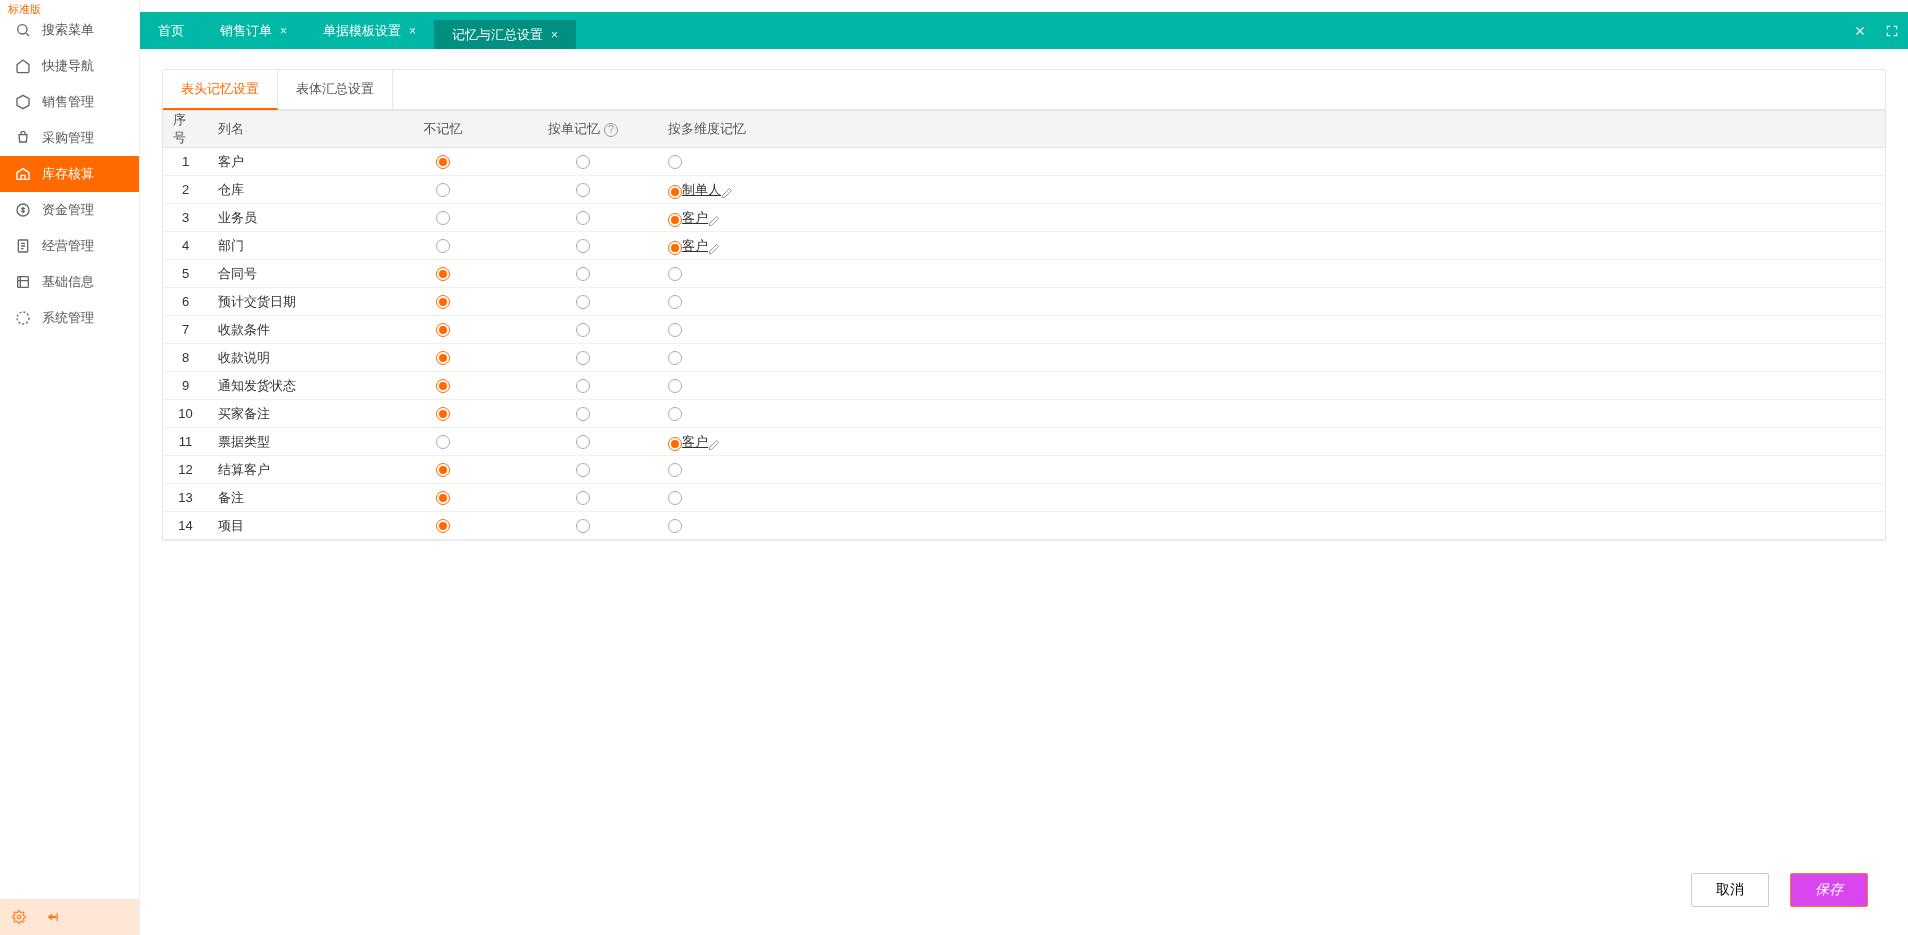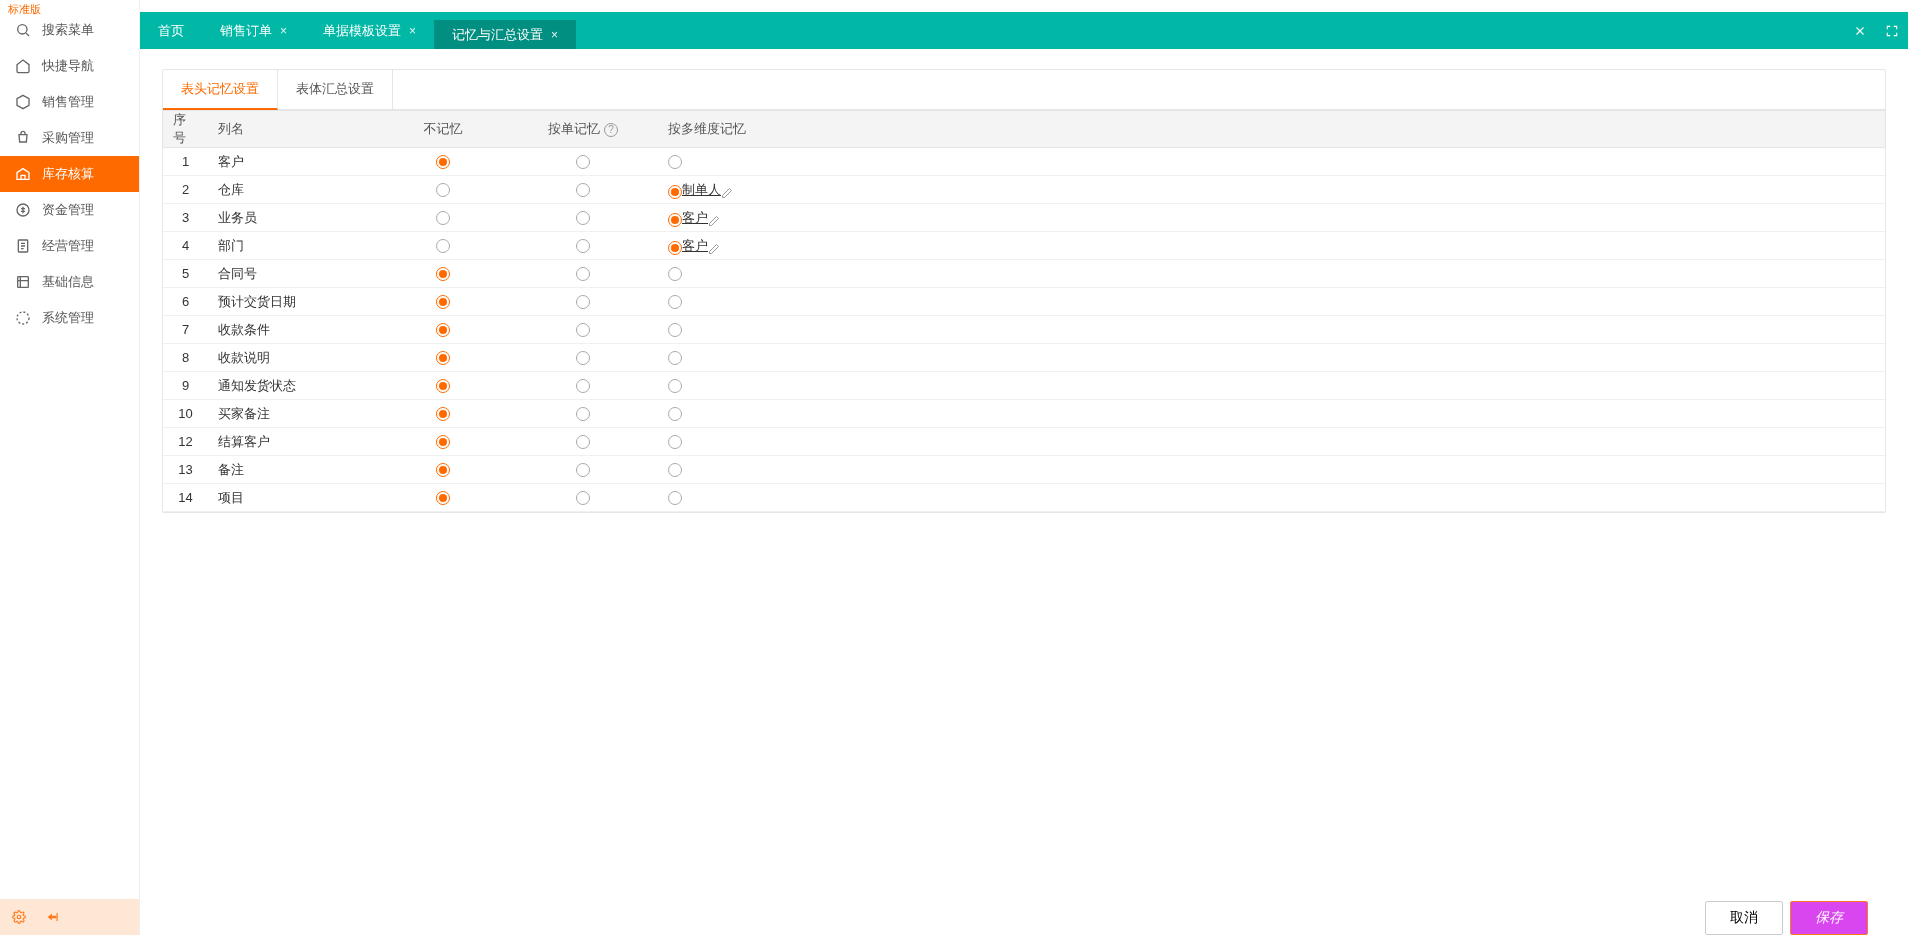--- a/index.html
+++ b/index.html
@@ -56,21 +56,21 @@
 .radio.checked { border-color:#ff6a00; }
 .radio.checked::after { content:""; position:absolute; inset:2px; border-radius:50%; background:#ff6a00; }
 
 .dim-cell { display:flex; align-items:flex-end; }
 .dim-link { text-decoration:underline; color:#333; cursor:pointer; }
 .dim-edit { color:#999; cursor:pointer; }
 
 .help { display:inline-block; width:14px; height:14px; border:1px solid #999; border-radius:50%; font-size:10px; line-height:12px; text-align:center; color:#999; margin-left:4px; }
 
 
-.footer { height:62px; border-top:0; display:flex; align-items:flex-end; justify-content:flex-end; gap:7px; padding:0 40px 0 0; background:#fff; }
+.footer { height:62px; border-top:0; display:flex; align-items:flex-start; justify-content:flex-end; gap:21px; padding:0 40px 0 0; background:#fff; }
 .btn { min-width:72px; height:34px; padding:0 24px; border:1px solid #ccc; background:#fff; cursor:pointer; font-size:14px; border-radius:2px; }
 .btn.primary { background:#d946ef; border-color:#ff7a1a; color:#fff;font-style:italic; }
 
 svg { display:block; }
 </style>
 </head>
 <body>
 
 <div class="app">
 
@@ -345,20 +345,37 @@
                 <td class="col-name">买家备注</td>
                 <td class="col-r1 center"><span class="radio checked"></span></td>
                 <td class="col-r2 center"><span class="radio"></span></td>
                 <td class="col-r3">
                   <div class="dim-cell">
                     <span class="radio"></span>
                   </div>
                 </td>
               </tr>
               <tr>
+                <td class="col-idx">11</td>
+                <td class="col-name">票据类型</td>
+                <td class="col-r1 center"><span class="radio"></span></td>
+                <td class="col-r2 center"><span class="radio"></span></td>
+                <td class="col-r3">
+                  <div class="dim-cell">
+                    <span class="radio checked"></span>
+                    <span class="dim-link">客户</span>
+                    <span class="dim-edit">
+                      <svg width="12" height="12" viewBox="0 0 24 24" fill="none" stroke="currentColor" stroke-width="2">
+                        <path d="M17 3l4 4L7 21H3v-4z"></path>
+                      </svg>
+                    </span>
+                  </div>
+                </td>
+              </tr>
+              <tr>
                 <td class="col-idx">12</td>
                 <td class="col-name">结算客户</td>
                 <td class="col-r1 center"><span class="radio checked"></span></td>
                 <td class="col-r2 center"><span class="radio"></span></td>
                 <td class="col-r3">
                   <div class="dim-cell">
                     <span class="radio"></span>
                   </div>
                 </td>
               </tr>

